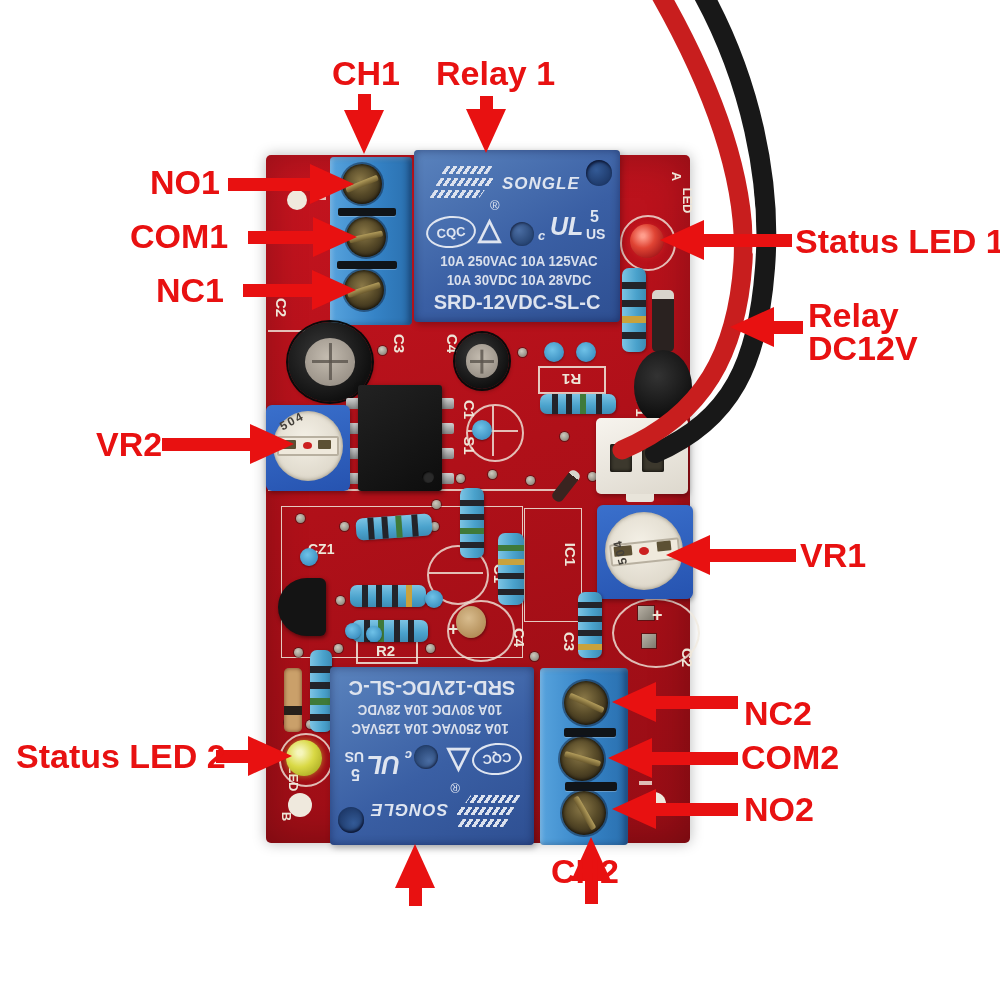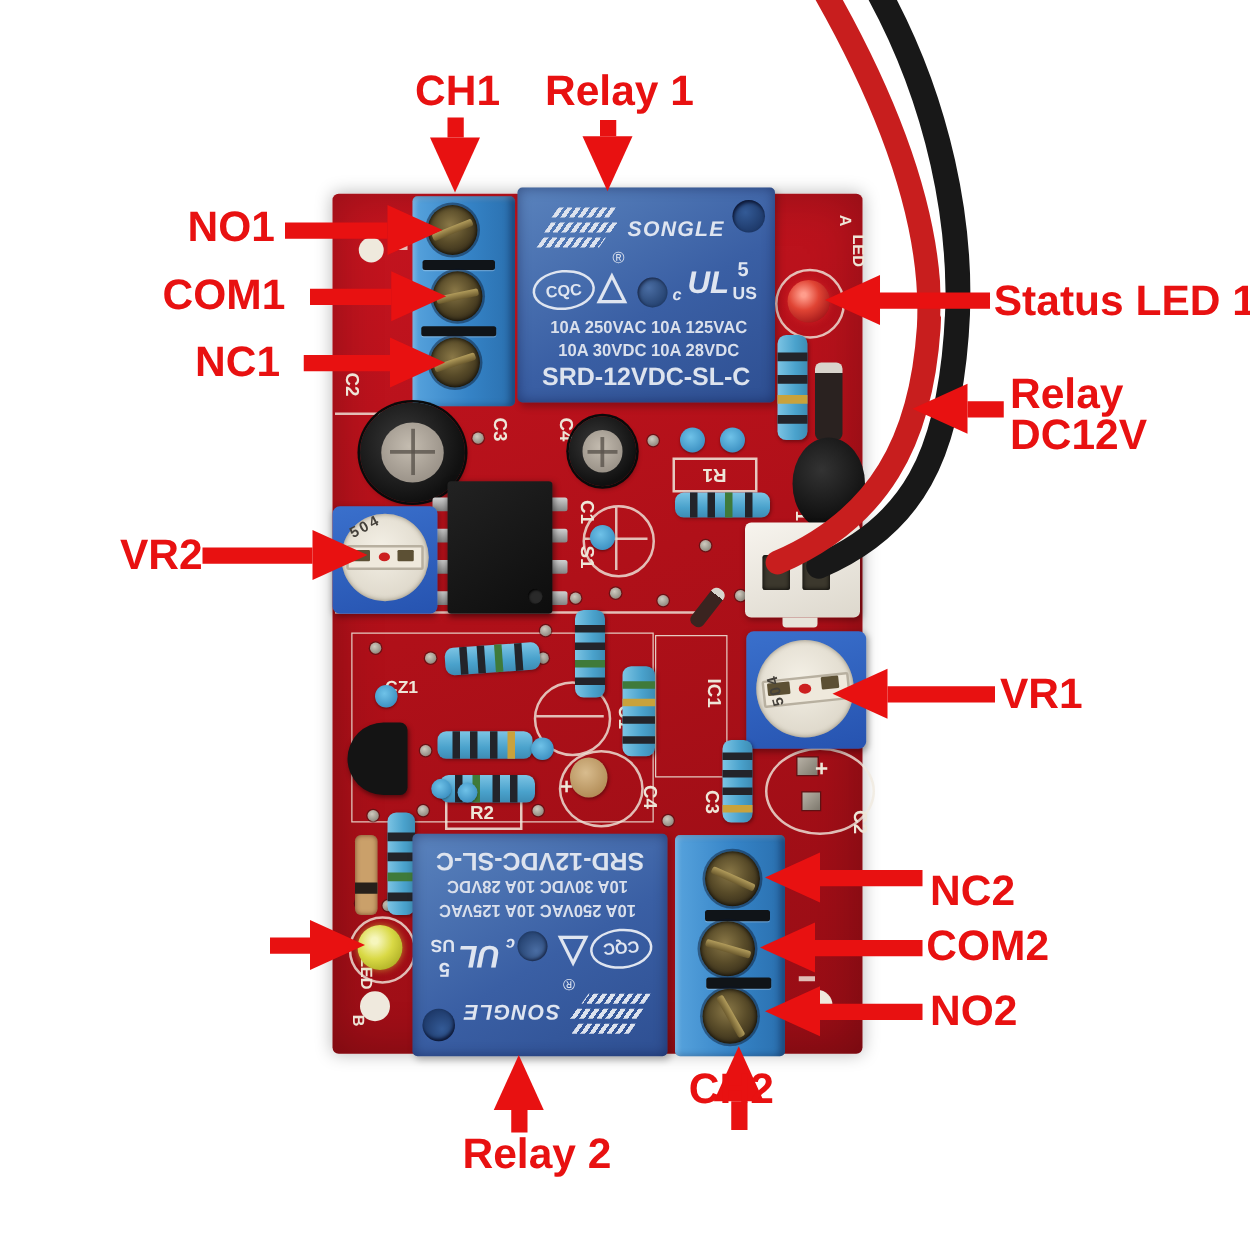--- a/index.html
+++ b/index.html
@@ -357,21 +357,21 @@
   <div class="lbl" style="left:130px;top:219px;">COM1</div>
   <div class="lbl" style="left:156px;top:273px;">NC1</div>
   <div class="lbl" style="left:795px;top:224px;">Status LED 1</div>
   <div class="lbl" style="left:808px;top:298px;">Relay</div>
   <div class="lbl" style="left:808px;top:331px;">DC12V</div>
   <div class="lbl" style="left:96px;top:427px;">VR2</div>
   <div class="lbl" style="left:800px;top:538px;">VR1</div>
   <div class="lbl" style="left:744px;top:648px;margin-top:48px;">NC2</div>
   <div class="lbl" style="left:741px;top:740px;">COM2</div>
   <div class="lbl" style="left:744px;top:792px;">NO2</div>
-  <div class="lbl" style="left:370px;top:906px;">Relay 2</div>
+  <div class="lbl" style="left:16px;top:739px;">Status LED 2</div>
   <div class="lbl" style="left:551px;top:854px;">CH2</div>
 
   <div class="arrow vD" style="left:344px;top:94px;width:40px;height:60px;">
       <div class="shaft" style="height:16px;"></div>
       <div class="head"></div>
     </div>
   <div class="arrow vD" style="left:466px;top:96px;width:40px;height:57px;">
       <div class="shaft" style="height:13px;"></div>
       <div class="head"></div>
     </div>

